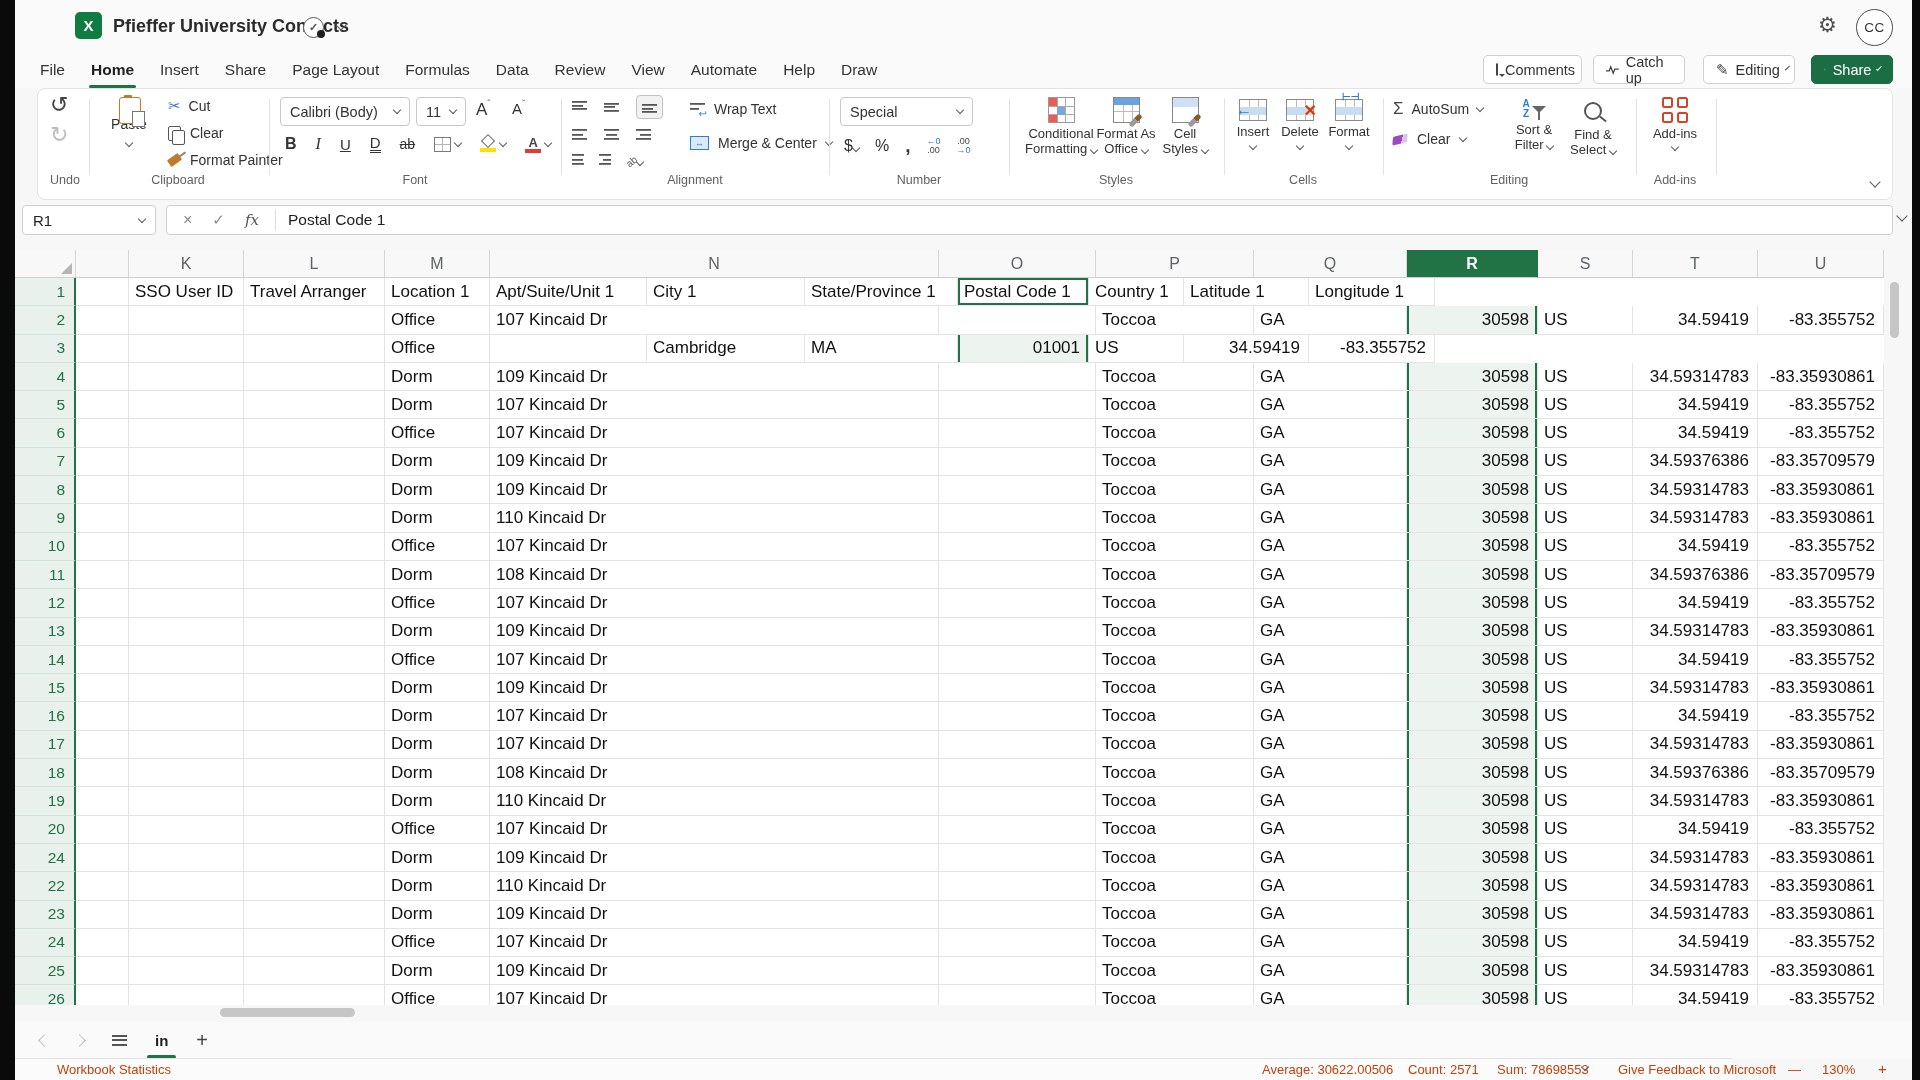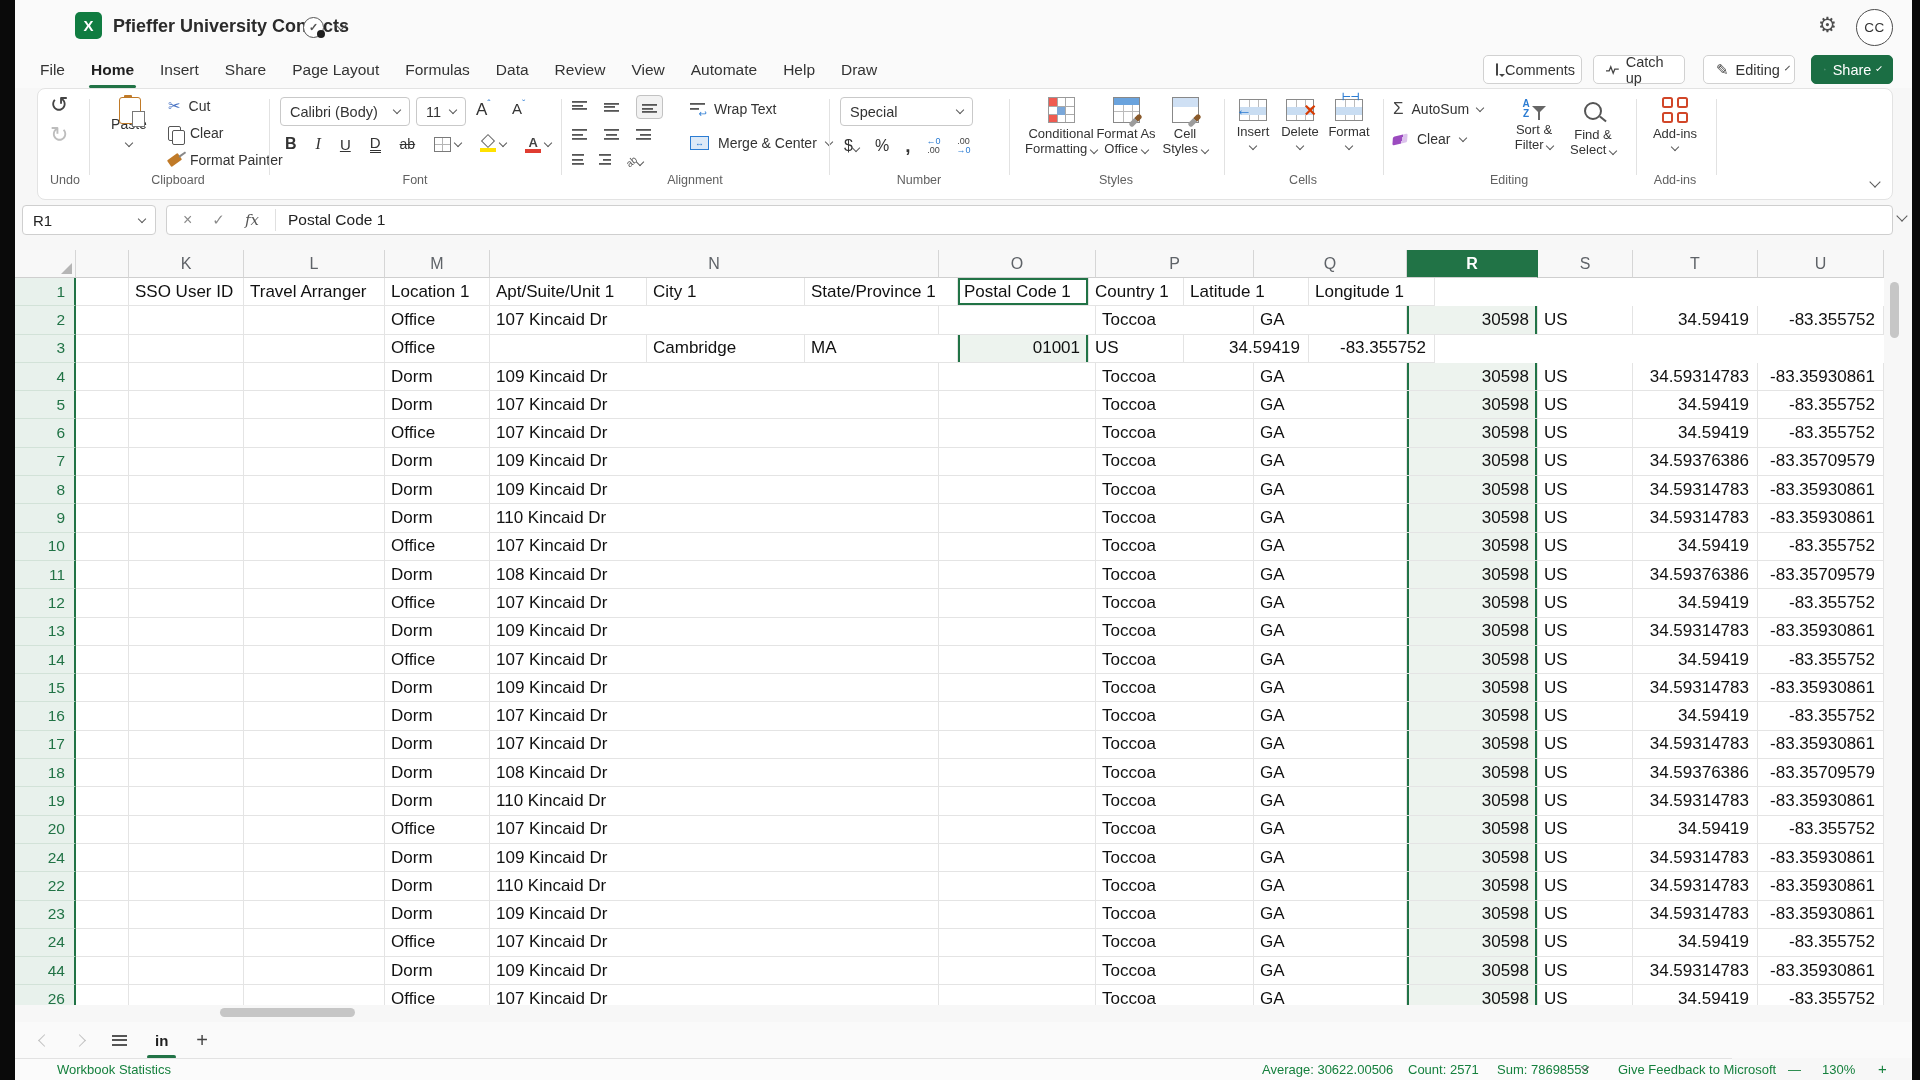--- a/index.html
+++ b/index.html
@@ -164,21 +164,21 @@
   .nav-prev{transform:rotate(135deg);margin-left:40px;}
   .nav-next{transform:rotate(-45deg);margin-left:26px;}
   .ic-burger{width:15px;height:11px;margin-left:28px;background:linear-gradient(#555,#555) 0 0/100% 2px no-repeat,
              linear-gradient(#555,#555) 0 4.5px/100% 2px no-repeat,linear-gradient(#555,#555) 0 9px/100% 2px no-repeat;}
   .sheettab{position:relative;margin-left:26px;font-size:15px;font-weight:700;color:#1f1f1f;padding:4px 2px;}
   .sheettab::after{content:"";position:absolute;left:-6px;right:-6px;bottom:-6px;height:3.5px;background:#217346;border-radius:2px;}
   .ic-plus{margin-left:26px;font-size:20px;color:#444;line-height:18px;}
 
   
   .statusbar{position:absolute;left:0;top:1058px;width:1732px;height:22px;background:#fbfbfb;border-top:1px solid #e2e2e2;
-             font-size:13px;color:#15803d;}
+             font-size:13px;color:#c2410c;}
   .statusbar .abs{top:3px;white-space:nowrap;}
 </style>
 </head>
 <body>
 
 <div class="screen">
 
   <div class="topbar">
     <div class="abs" style="left:37px;top:17px;"><span class="ic-waffle"></span></div>
     <div class="abs" style="left:75px;top:12px;">
@@ -814,21 +814,21 @@
           <div class="cell" style="width: 449px;">107 Kincaid Dr</div>
           <div class="cell" style="width: 157px;"></div>
           <div class="cell" style="width: 158px;">Toccoa</div>
           <div class="cell" style="width: 153px;">GA</div>
           <div class="cell num selcell" style="width: 131px;">30598</div>
           <div class="cell" style="width: 95px;">US</div>
           <div class="cell num" style="width: 125px;">34.59419</div>
           <div class="cell num" style="width: 126px;">-83.355752</div>
         </div>
         <div class="grow">
-          <div class="gut">44</div>
+          <div class="gut">25</div>
           <div class="cell" style="width: 53px;"></div>
           <div class="cell" style="width: 115px;"></div>
           <div class="cell" style="width: 141px;"></div>
           <div class="cell" style="width: 105px;">Dorm</div>
           <div class="cell" style="width: 449px;">109 Kincaid Dr</div>
           <div class="cell" style="width: 157px;"></div>
           <div class="cell" style="width: 158px;">Toccoa</div>
           <div class="cell" style="width: 153px;">GA</div>
           <div class="cell num selcell" style="width: 131px;">30598</div>
           <div class="cell" style="width: 95px;">US</div>

